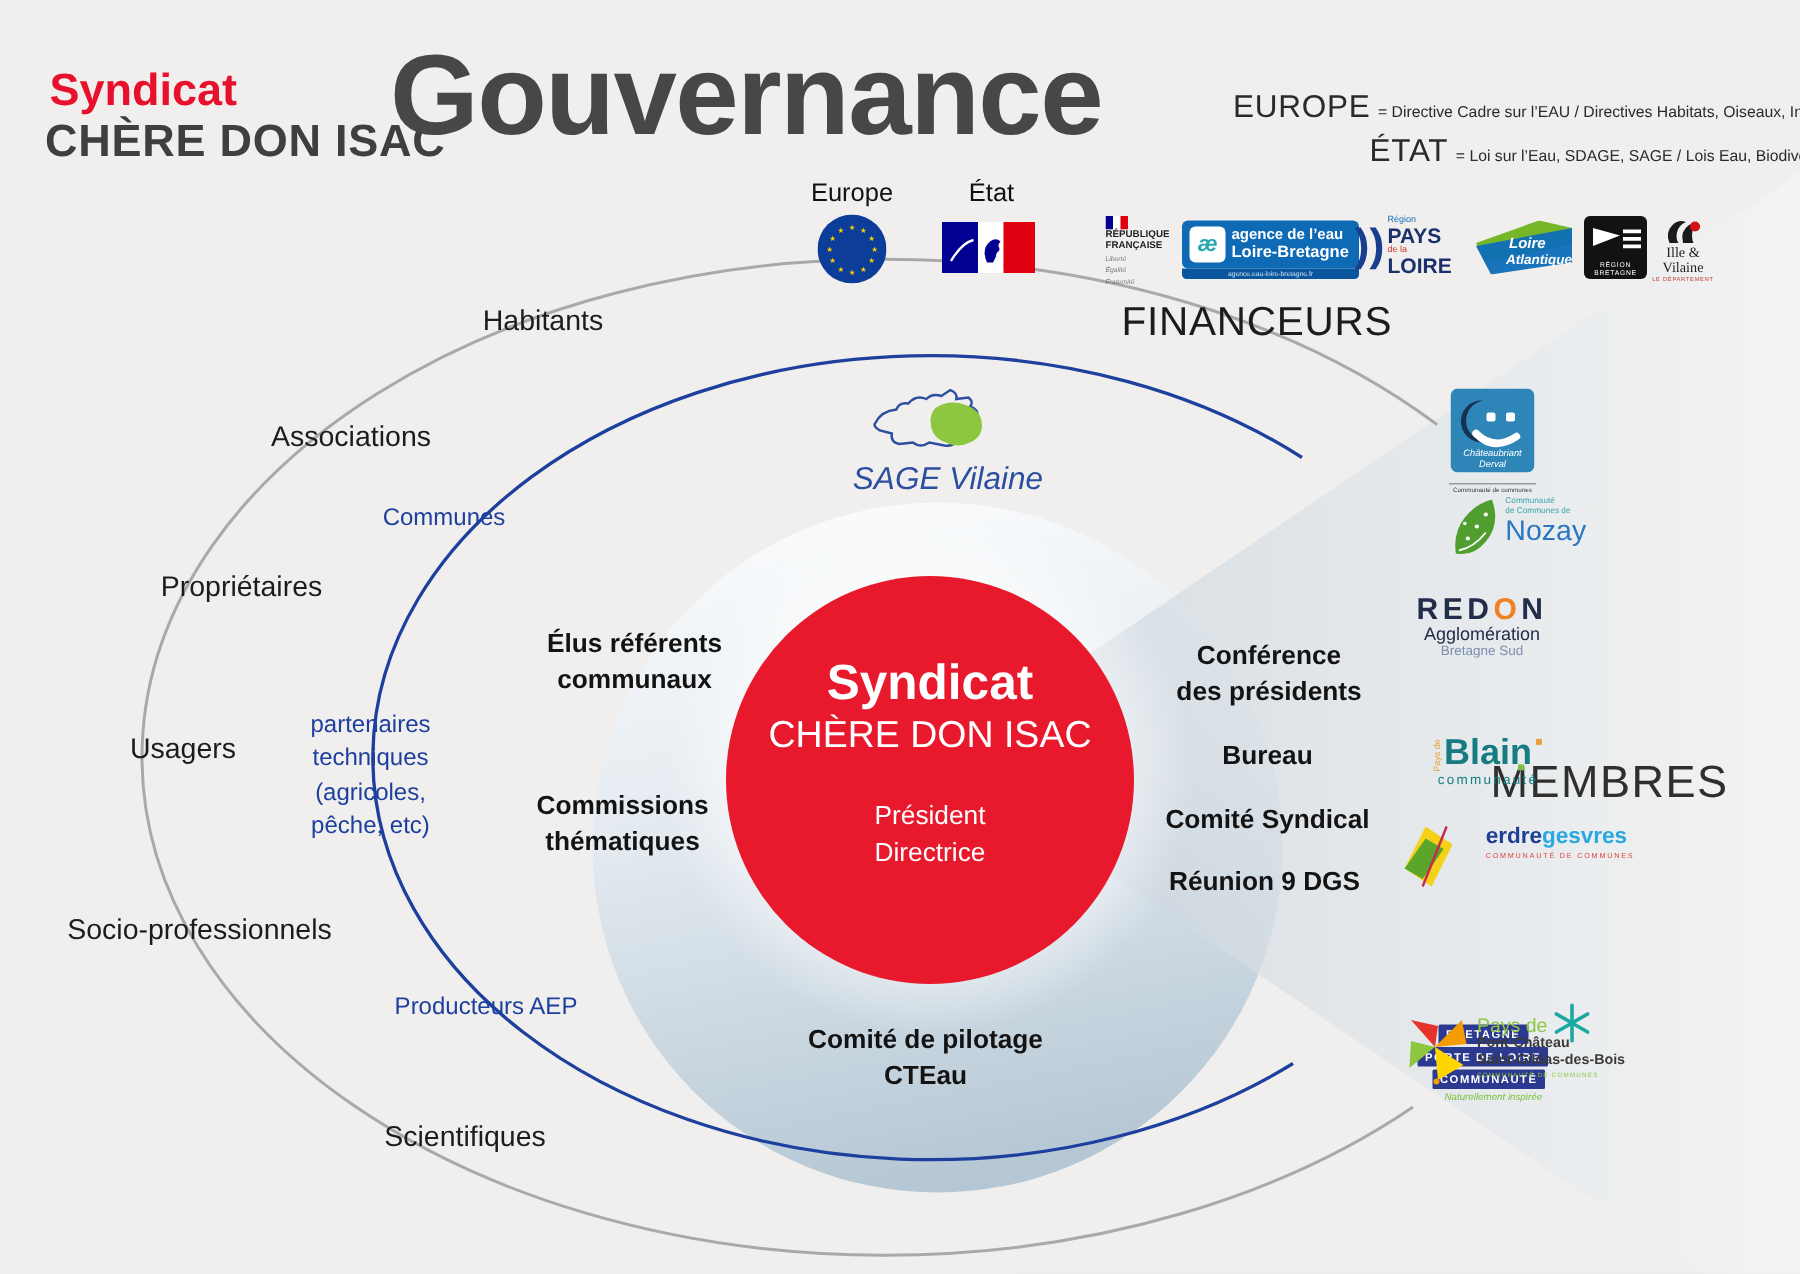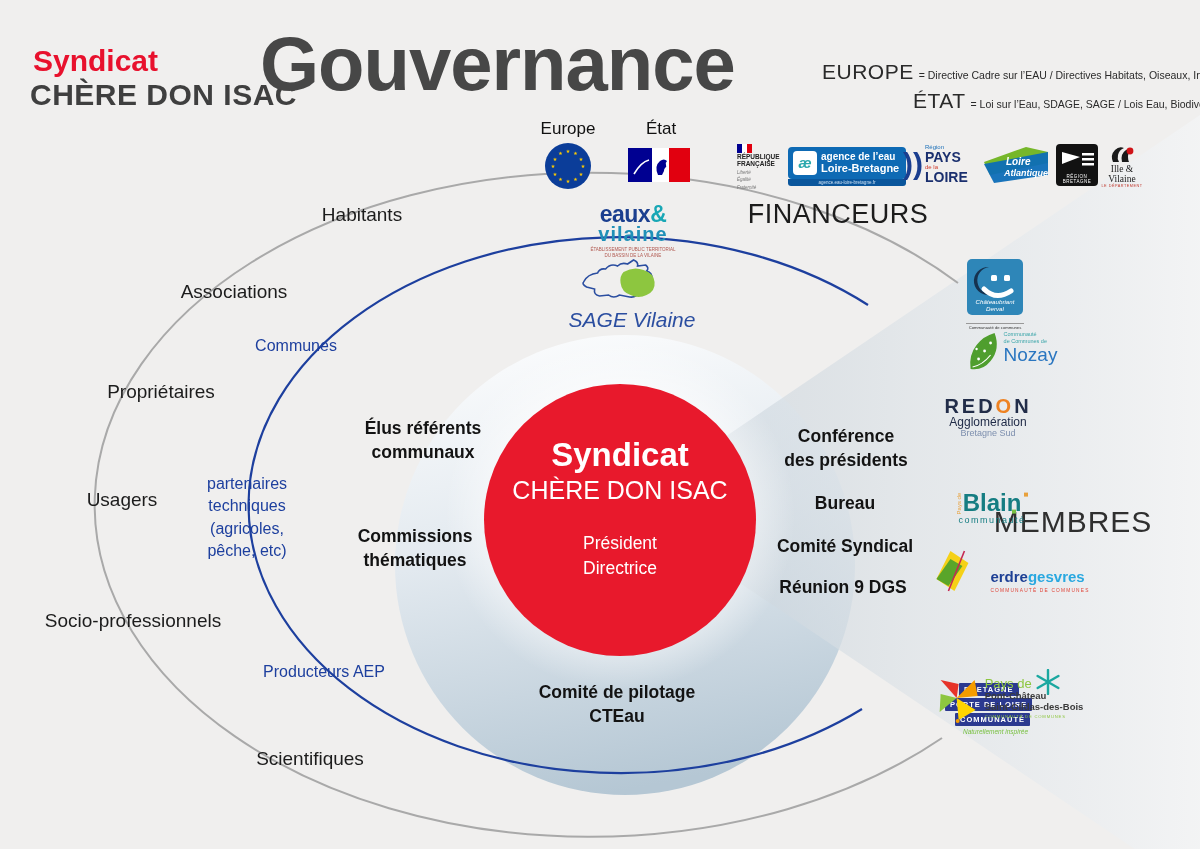--- a/index.html
+++ b/index.html
@@ -71,21 +71,21 @@
   .redon-o{color:#ee8222;}
   .redon-l2{font-size:12px;color:#222d49;line-height:1.1;}
   .redon-l3{font-size:9px;color:#7d8fae;line-height:1.1;}
   .blain{position:relative;width:100px;text-align:center;}
   .blain-prefix{position:absolute;left:6px;top:10px;font-size:6px;color:#e8a13c;transform:rotate(-90deg);}
   .blain-name{font-size:24px;font-weight:800;color:#157d82;line-height:1;}
   .blain-cap{font-size:9px;color:#157d82;letter-spacing:1.5px;line-height:1.2;}
   .blain-sq1,.blain-sq2{position:absolute;width:4px;height:4px;}
   .blain-sq1{background:#e8a13c;right:14px;top:2px;}
   .blain-sq2{background:#7ac143;right:26px;bottom:12px;}
-  .eg{display:flex;align-items:flex-end;gap:20px;}
+  .eg{display:flex;align-items:flex-start;gap:20px;}
   .eg-name{font-size:15px;font-weight:800;line-height:1;}
   .eg-n1{color:#1d3f94;}
   .eg-n2{color:#29a8e0;}
   .eg-cap{font-size:4.8px;color:#e04438;letter-spacing:1.2px;margin-top:2px;}
   .bpl{position:relative;width:110px;}
   .bpl-box{display:table;background:#2b3990;color:#fff;font-size:7.5px;font-weight:700;letter-spacing:1px;padding:2px 5px;margin-bottom:2px;border-radius:1px;}
   .bpl-cap{font-size:6.5px;color:#7ac143;font-style:italic;margin-left:18px;margin-top:1px;}
   .pcg{display:flex;align-items:center;gap:4px;}
   .pcg-prefix{font-size:13px;color:#8dc63f;line-height:1.1;}
   .pcg-l{font-size:9.5px;font-weight:800;color:#3a3a3a;line-height:1.15;}
@@ -224,28 +224,20 @@
       <path d="M4 16 q-3 -7 2 -12 q4 -4 9 -2 q-5 2 -6 7 q-1 4 1 7 z" fill="#1a1a1a"></path>
       <path d="M13 16 q-2 -8 4 -12 q3 -2 6 -1 q-4 3 -4 8 q0 3 1 5 z" fill="#1a1a1a"></path>
       <circle cx="21" cy="5" r="3.4" fill="#d01317"></circle>
     </svg>
     <div class="iv-name">Ille &amp; Vilaine</div>
     <div class="iv-cap">LE DÉPARTEMENT</div>
   </div>
 
   <div class="abs cx financeurs" style="left:838px;top:199px;">FINANCEURS</div>
 
-  <div class="abs cx ev" style="left:633px;top:203px;">
-    <div class="ev-l1"><span>eaux</span><span class="ev-amp">&amp;</span></div>
-    <div class="ev-l2">vilaine</div>
-    <div class="ev-cap">
-      <div>ÉTABLISSEMENT PUBLIC TERRITORIAL</div>
-      <div>DU BASSIN DE LA VILAINE</div>
-    </div>
-  </div>
 
   <div class="abs cx sage" style="left:632px;top:252px;">
     <svg width="112" height="58" viewBox="0 0 112 58" style="margin:0 auto;">
       <path d="M8 30 q4 -8 14 -9 q2 -5 8 -4 q5 -6 12 -3 q4 -4 10 -2 l6 -4 q5 2 4 6 l8 -1 q4 3 1 6 q6 2 5 7 l-4 4 q3 5 -1 8 l-8 2 q-2 6 -9 5 l-10 -2 q-6 4 -11 0 l-9 1 q-6 -1 -5 -7 l-8 -2 q-5 -3 -3 -5 z" fill="none" stroke="#2b4ea0" stroke-width="1.6"></path>
       <path d="M48 20 q10 -6 20 -2 q10 3 11 12 q1 9 -8 13 q-8 4 -16 0 q-9 -3 -10 -12 q-1 -7 3 -11 z" fill="#8dc63f"></path>
     </svg>
     <div class="sage-name">SAGE Vilaine</div>
   </div>
 
   <div class="abs ctr lbl-gray" style="left:362px;top:215px;">Habitants</div>

